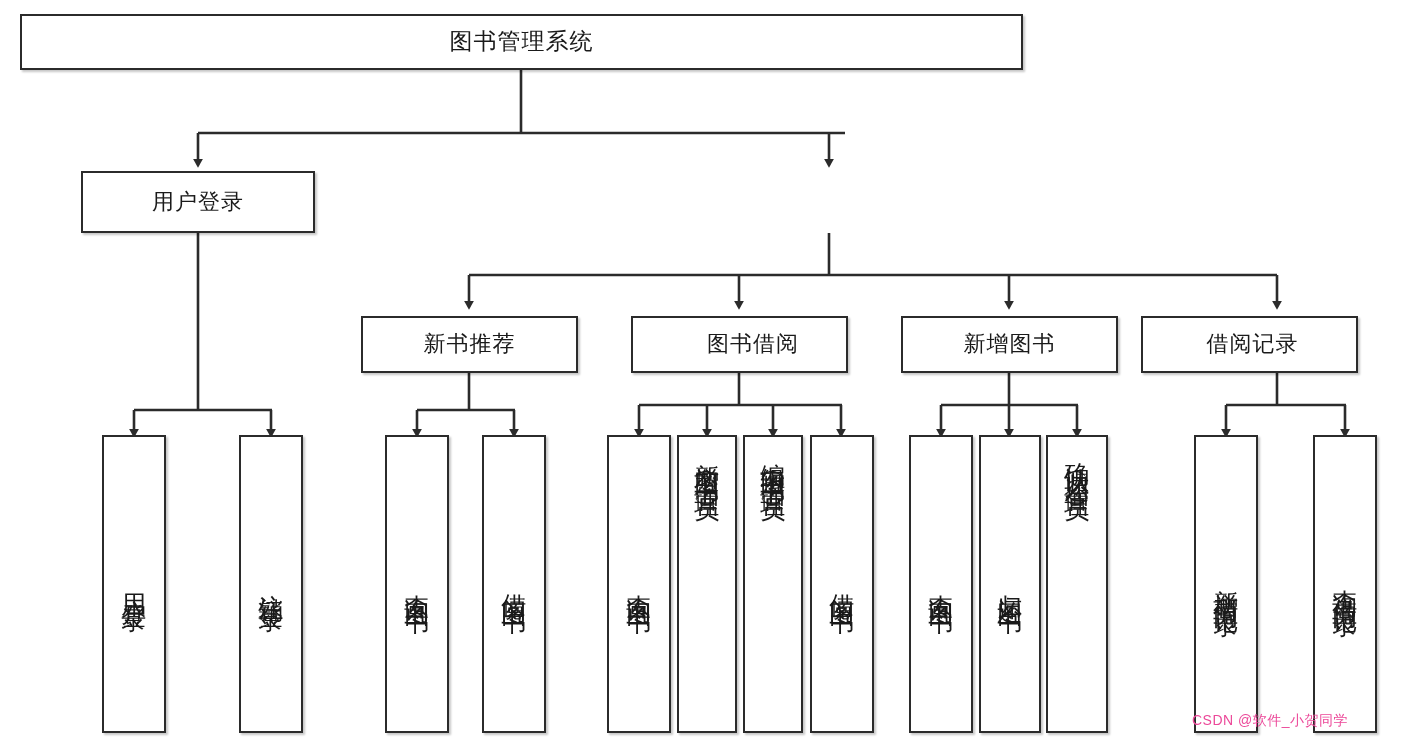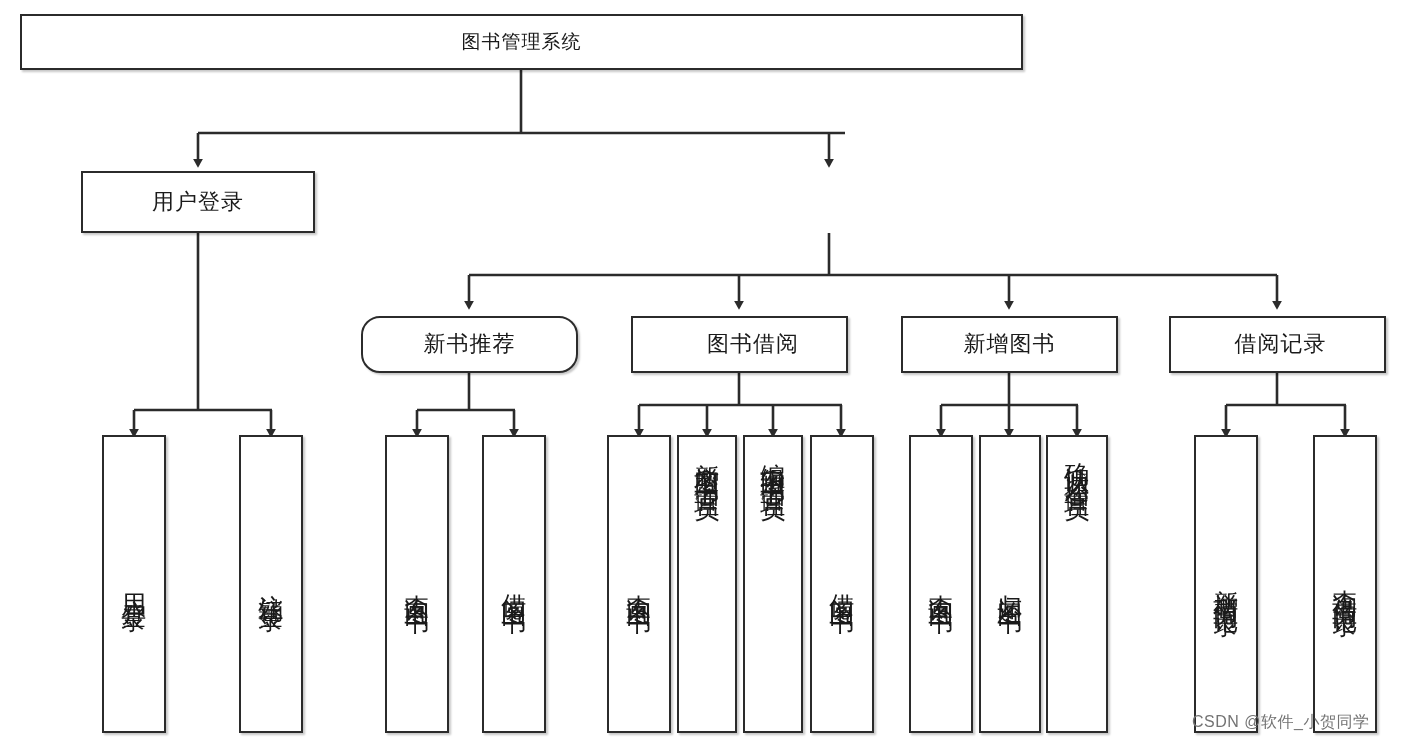--- a/index.html
+++ b/index.html
@@ -43,21 +43,21 @@
     text-align: center;
     letter-spacing: 1px;
     white-space: nowrap;
   }
   
   .node.horiz .node-label {
     font-size: 22px;
     line-height: 1.2;
   }
   .node.root .node-label {
-    font-size: 19px;
+    font-size: 23px;
   }
   
   .node.leaf {
     align-items: flex-start;
     justify-content: center;
     padding-top: 6px;
   }
   .node.leaf .node-label {
     writing-mode: vertical-rl;
     text-orientation: upright;
@@ -66,22 +66,22 @@
     letter-spacing: 5px;
     white-space: nowrap;
   }
   
   .node.leaf.centered {
     align-items: center;
     padding-top: 0;
   }
   .watermark {
     position: absolute;
-    font-size: 16px;
-    color: #737373;
+    font-size: 14px;
+    color: #ec4899;
     white-space: nowrap;
     letter-spacing: 0.5px;
     left: 1192px;
     top: 712px;
   }
 </style>
 </head>
 <body>
 
 <div id="diagram-root">
@@ -138,33 +138,33 @@
 
   <div class="node horiz root" style="left:20px; top:14px; width:1003px; height:56px;">
     <span class="node-label">图书管理系统</span>
   </div>
 
   <div class="node horiz" style="left:81px; top:171px; width:234px; height:62px;">
     <span class="node-label">用户登录</span>
   </div>
 
 
-  <div class="node horiz" style="left:361px; top:316px; width:217px; height:57px;border-radius:19px;">
+  <div class="node horiz" style="left:361px; top:316px; width:217px; height:57px;">
     <span class="node-label">新书推荐</span>
   </div>
 
   <div class="node horiz" style="left:631px; top:316px; width:217px; height:57px;padding-left:27px;">
     <span class="node-label">图书借阅</span>
   </div>
 
   <div class="node horiz" style="left:901px; top:316px; width:217px; height:57px;">
     <span class="node-label">新增图书</span>
   </div>
 
-  <div class="node horiz" style="left:1169px; top:316px; width:217px; height:57px;padding-left:6px;">
+  <div class="node horiz" style="left:1141px; top:316px; width:217px; height:57px;padding-left:6px;">
     <span class="node-label">借阅记录</span>
   </div>
 
   <div class="node leaf centered" style="left:102px; top:435px; width:64px; height:298px;">
     <span class="node-label">用户登录</span>
   </div>
 
   <div class="node leaf centered" style="left:239px; top:435px; width:64px; height:298px;">
     <span class="node-label">注销登录</span>
   </div>

